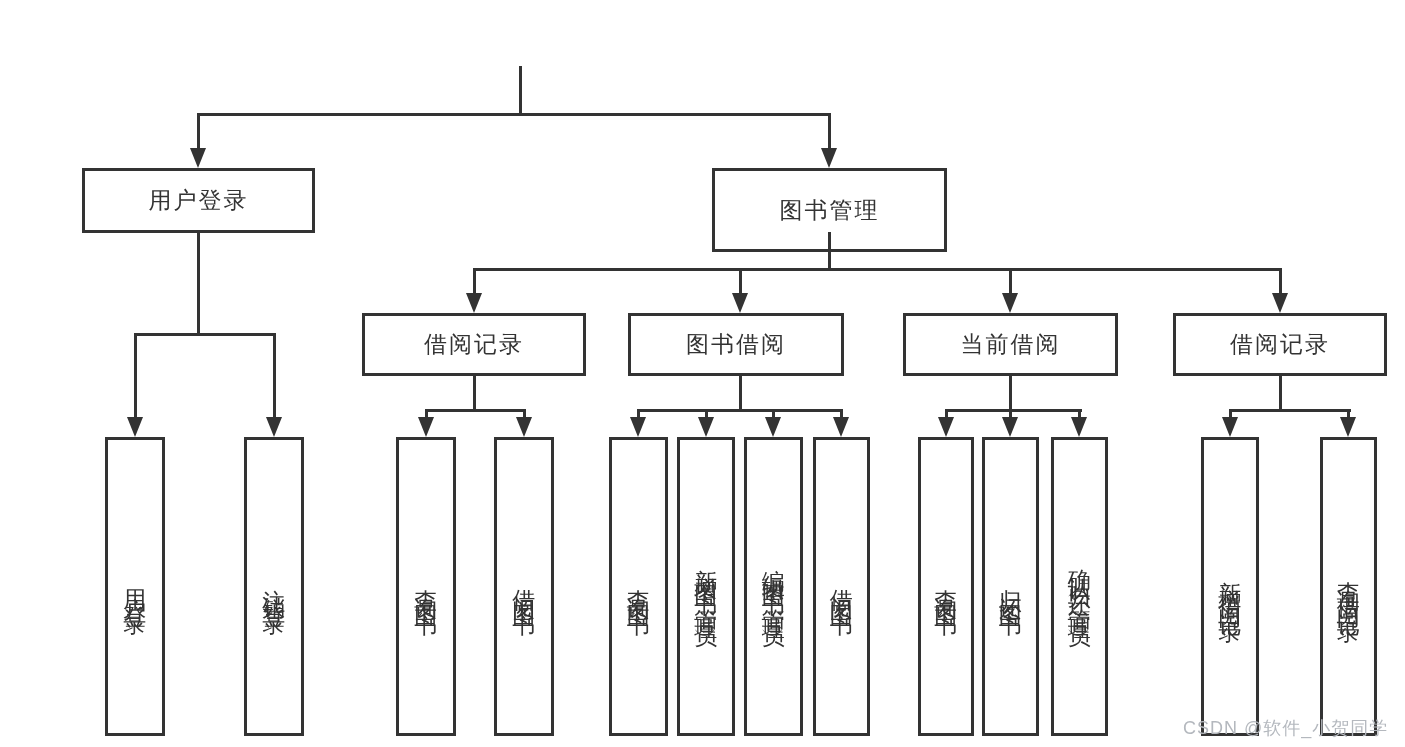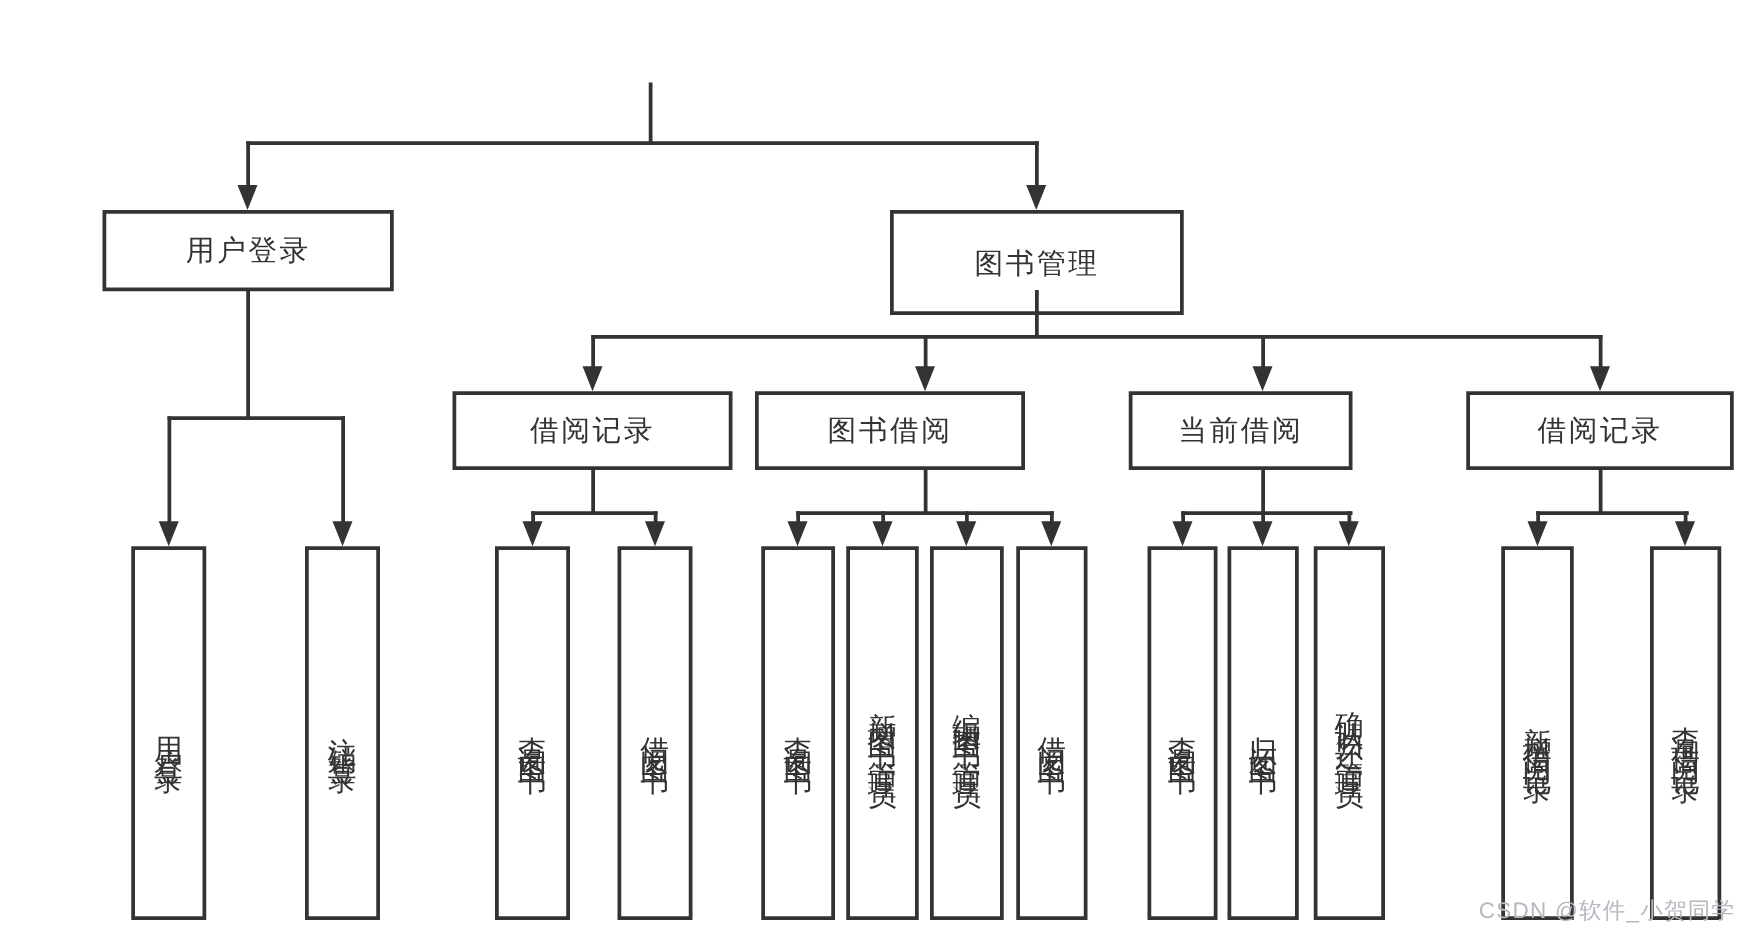--- a/index.html
+++ b/index.html
@@ -37,24 +37,24 @@
   <div class="box" style="left:82px;top:168px;width:233px;height:65px;">
     <span class="lbl">用户登录</span>
   </div>
   <div class="box" style="left:712px;top:168px;width:235px;height:84px;">
     <span class="lbl">图书管理</span>
   </div>
 
   <div class="box" style="left:362px;top:313px;width:224px;height:63px;">
     <span class="lbl">借阅记录</span>
   </div>
-  <div class="box" style="left:604px;top:313px;width:216px;height:63px;">
+  <div class="box" style="left:628px;top:313px;width:216px;height:63px;">
     <span class="lbl">图书借阅</span>
   </div>
-  <div class="box" style="left:903px;top:313px;width:179px;height:63px;">
+  <div class="box" style="left:903px;top:313px;width:215px;height:63px;">
     <span class="lbl">当前借阅</span>
   </div>
   <div class="box" style="left:1173px;top:313px;width:214px;height:63px;">
     <span class="lbl">借阅记录</span>
   </div>
 
   <div class="box leaf" style="left:105px;top:437px;width:60px;height:299px;">
     <span class="lbl">用户登录</span>
   </div>
   <div class="box leaf" style="left:244px;top:437px;width:60px;height:299px;">

